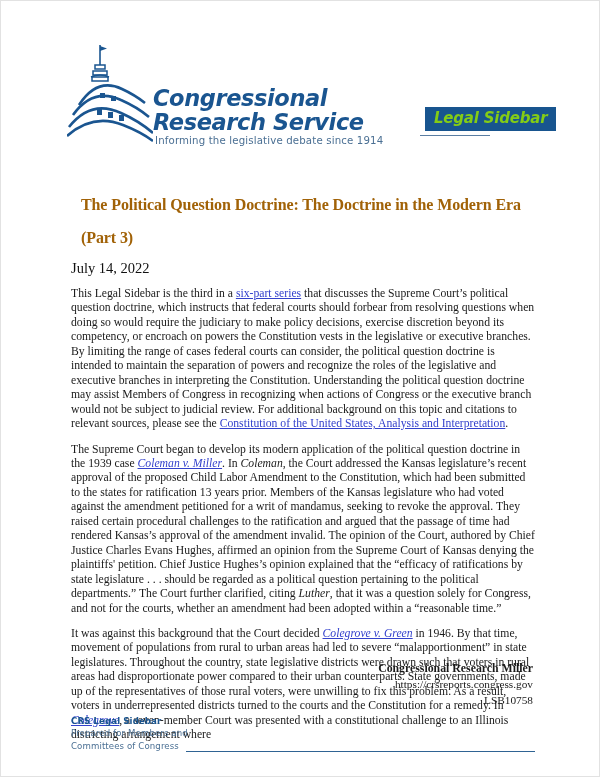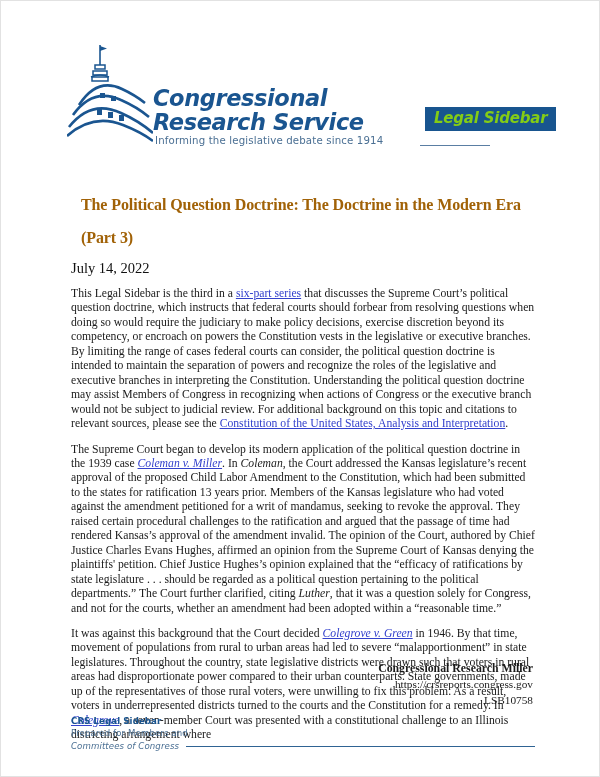--- a/index.html
+++ b/index.html
@@ -57,21 +57,21 @@
     letter-spacing: -0.4px;
     color: #1a5590;
     white-space: nowrap;
   }
   .logo-tagline-row {
     position: absolute;
     left: 88px;
     top: 92px;
     width: 420px;
     display: flex;
-    align-items: flex-end;
+    align-items: flex-start;
     gap: 29px;
   }
   .logo-tagline {
     font-family: "DejaVu Sans", sans-serif;
     font-size: 10.2px;
     letter-spacing: 0.15px;
     color: #4a6f93;
     white-space: nowrap;
   }
   .tagline-rule {
@@ -187,22 +187,21 @@
   }
   .fl-sub {
     font-family: "DejaVu Sans", sans-serif;
     font-size: 8.6px;
     letter-spacing: 0.1px;
     color: #4a6f93;
     line-height: 12.5px;
   }
   .fl-row {
     display: flex;
-    align-items: center;
-    font-style: italic;
+    align-items: flex-end;
   }
   .fl-rule {
     flex: 1 1 auto;
     height: 1px;
     background: #2f6393;
     margin-left: 7px;
     margin-top: 2px;
   }
 </style>
 </head>

